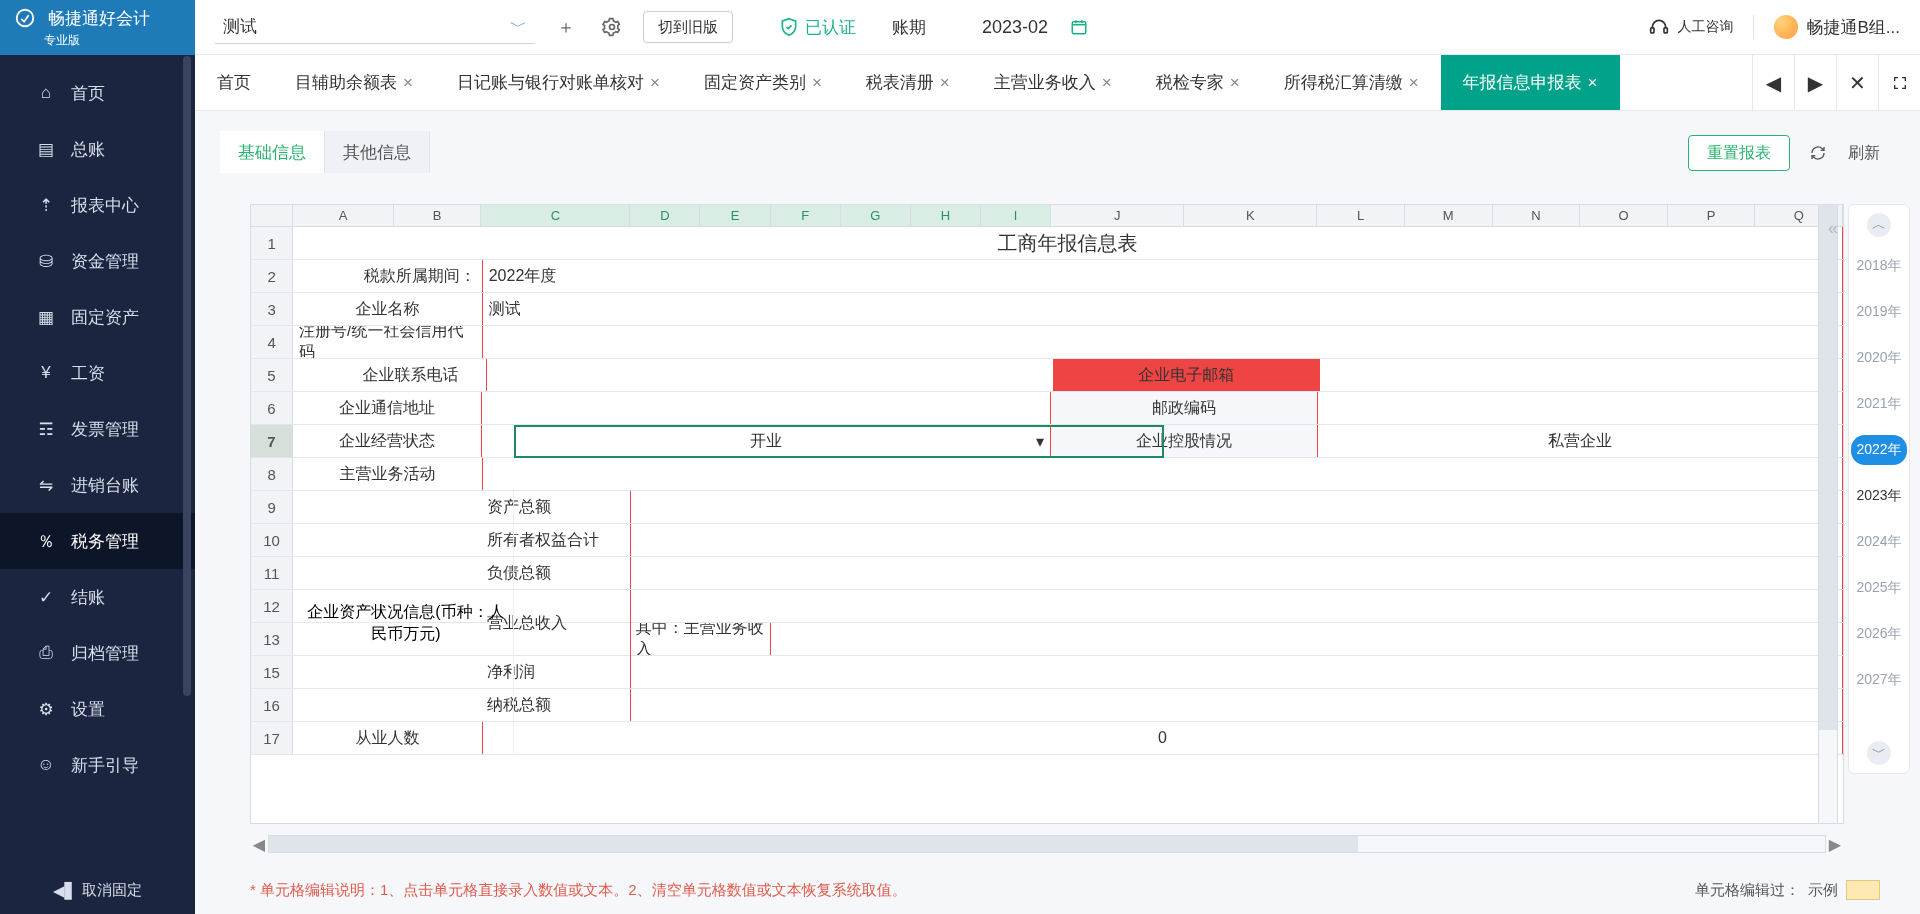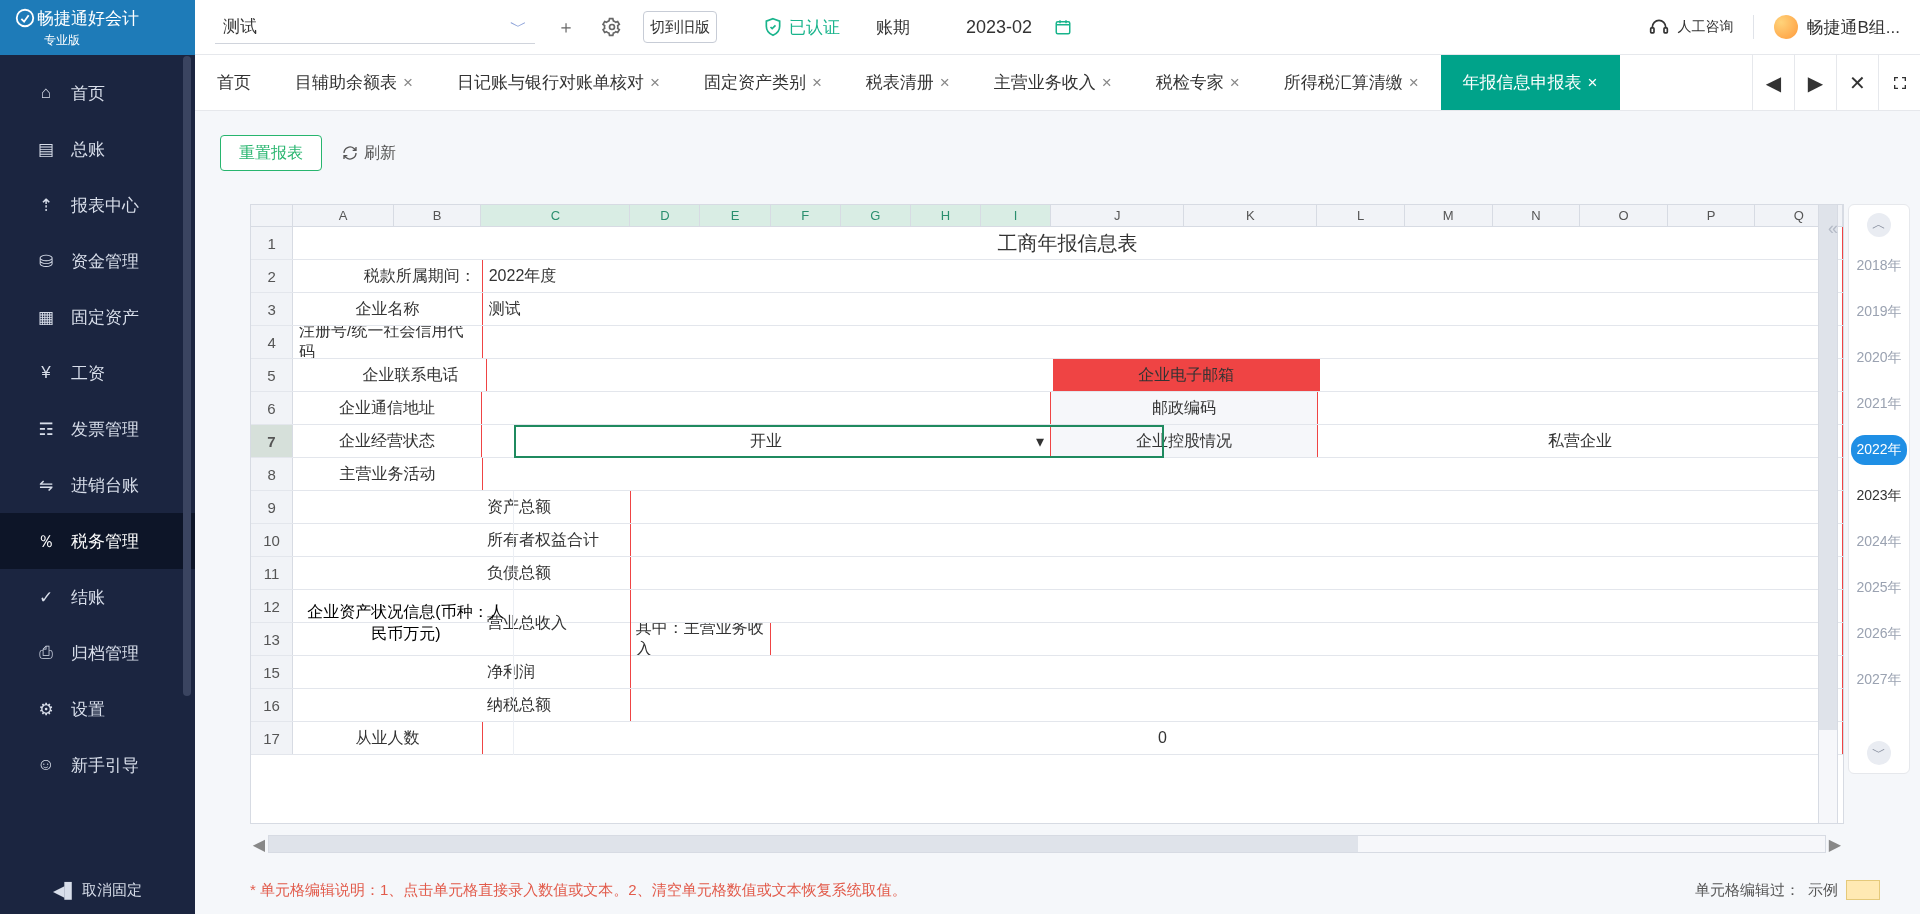--- a/index.html
+++ b/index.html
@@ -1,38 +1,38 @@
 <!DOCTYPE html>
 <html><head>
 <meta charset="utf-8">
 <style>
 * { margin:0; padding:0; box-sizing:border-box; font-family:"Microsoft YaHei","PingFang SC",sans-serif; }
 body { width:1920px; height:914px; background:#f5f7fa; overflow:hidden; }
 
 
 .sidebar { position:absolute; left:0; top:0; width:195px; height:914px; background:#1b2540; color:#cfd6e4; }
 .logo-block { height:55px; background:#1e7bb8; color:#fff; display:flex; flex-direction:column; justify-content:center; padding:0 14px; }
-.logo-row { display:flex; align-items:flex-start; gap:1px; }
+.logo-row { display:flex; align-items:flex-start; gap:12px; }
 .logo-row svg { width:22px; height:22px; }
 .logo-text { font-size:17px; font-weight:500; }
 .logo-sub { font-size:12px; margin-top:2px; padding-left:30px; }
 .nav-items { padding-top:10px; }
 .nav-item { height:56px; display:flex; align-items:center; padding-left:35px; gap:14px; cursor:pointer; font-size:17px; color:#d8deea; }
 .nav-item.active { background:#0d1528; color:#fff; }
 .nav-item .ico { width:22px; display:inline-flex; justify-content:center; }
 .sidebar-footer { position:absolute; bottom:14px; left:0; right:0; display:flex; justify-content:center; align-items:center; gap:6px; font-size:15px; color:#d8deea; }
 
 
 .sidebar-scroll { position:absolute; right:4px; top:56px; width:8px; height:640px; background:#3a4460; border-radius:4px; }
 
 
 .header { position:absolute; left:195px; top:0; right:0; height:55px; background:#fff; border-bottom:1px solid #e6e8ec; display:flex; align-items:center; padding:0 20px; gap:16px; }
 .org-select { width:320px; height:34px; display:flex; align-items:center; justify-content:space-between; padding:0 8px; border-bottom:1px solid #d0d4dc; font-size:17px; color:#333; }
 .icon-btn { width:30px; height:30px; display:inline-flex; align-items:center; justify-content:center; color:#666; cursor:pointer; font-size:18px; }
-.btn-old { height:32px; padding:0 6px; border:1px solid #c7ccd6; border-radius:4px; background:#fff; font-size:15px; color:#333; cursor:pointer; }
+.btn-old { height:32px; padding:0 14px; border:1px solid #c7ccd6; border-radius:4px; background:#fff; font-size:15px; color:#333; cursor:pointer; }
 .verified { display:flex; align-items:center; gap:6px; color:#19b48c; font-size:17px; margin-left:30px; }
 .period-lbl { margin-left:20px; font-size:17px; color:#333; }
 .period-val { font-size:18px; color:#333;margin-left:40px; }
 .header-right { margin-left:auto; display:flex; align-items:center; gap:20px; }
 .consult { display:flex; align-items:center; gap:8px; font-size:14px; color:#333; }
 .user { display:flex; align-items:center; gap:8px; font-size:17px; color:#333; }
 .avatar { width:24px; height:24px; border-radius:50%; background:radial-gradient(circle at 30% 30%,#ffd37a,#ff9a3c); }
 
 
 .tabs { position:absolute; left:195px; top:55px; right:0; height:56px; background:#fff; border-bottom:1px solid #e6e8ec; display:flex; align-items:stretch; }
@@ -43,21 +43,21 @@
 .tab-ctrl { width:42px; display:flex; align-items:center; justify-content:center; border-left:1px solid #e6e8ec; font-size:20px; color:#333; cursor:pointer; }
 .tab-ctrl:last-child { border-right:none; }
 
 
 .subbar { position:absolute; left:195px; top:111px; right:0; height:80px; background:#f5f7fa; padding:20px 40px 0 25px; display:flex; align-items:flex-start; justify-content:space-between; }
 .subtabs { display:flex; }
 .subtab { height:42px; padding:0 18px; display:flex; align-items:center; font-size:17px; background:#eef1f5; color:#555; cursor:pointer; border-right:1px solid #e0e3e9; }
 .subtab.active { background:#fff; color:#27b56e; }
 .subactions { display:flex; gap:20px; align-items:center; margin-top:4px; }
 .btn-reset { height:36px; padding:0 18px; border:1px solid #27b56e; color:#27b56e; background:#fff; border-radius:4px; font-size:16px; cursor:pointer; }
-.refresh { display:flex; align-items:center; gap:6px; color:#555; font-size:16px; cursor:pointer; }
+.refresh { display:flex; align-items:center; gap:22px; color:#555; font-size:16px; cursor:pointer; }
 
 
 .sheet-wrap { position:absolute; left:250px; top:204px; width:1594px; height:620px; background:#fff; border:1px solid #d7dbe3; overflow:hidden; }
 .col-headers { display:flex; height:22px; background:#f1f3f7; border-bottom:1px solid #d7dbe3; font-size:13px; color:#555; }
 .col-headers .corner { width:48px; border-right:1px solid #d7dbe3; background:#f1f3f7; }
 .col-headers .ch { border-right:1px solid #d7dbe3; text-align:center; line-height:22px; }
 .col-headers .ch.sel { background:#d9ede4; color:#2a8f6e; }
 .row { display:flex; height:33px; border-bottom:1px solid #e3e6ec; }
 .rownum { width:48px; display:flex; align-items:center; justify-content:center; background:#f1f3f7; border-right:1px solid #d7dbe3; font-size:15px; color:#555; }
 .rownum.sel { background:#d6e0da; font-weight:bold; }
@@ -248,20 +248,24 @@
   <div class="tab-ctrl">▶</div>
   <div class="tab-ctrl">✕</div>
   <div class="tab-ctrl">
     <svg width="16" height="16" viewBox="0 0 24 24" fill="none" stroke="#333" stroke-width="2">
         <path d="M4 9V4h5M20 9V4h-5M4 15v5h5M20 15v5h-5"></path>
       </svg>
   </div>
 </div>
 
 <div class="subbar">
+  <div class="subtabs" id="subtabs">
+      <div class="subtab active">基础信息</div>
+      <div class="subtab">其他信息</div>
+    </div>
   <div class="subactions">
     <button class="btn-reset">重置报表</button>
     <div class="refresh">
       <svg width="16" height="16" viewBox="0 0 24 24" fill="none" stroke="#555" stroke-width="2">
           <path d="M3 12a9 9 0 0 1 15-6.7L21 8M21 3v5h-5M21 12a9 9 0 0 1-15 6.7L3 16M3 21v-5h5"></path>
         </svg>
       <span>刷新</span>
     </div>
   </div>
 </div>

